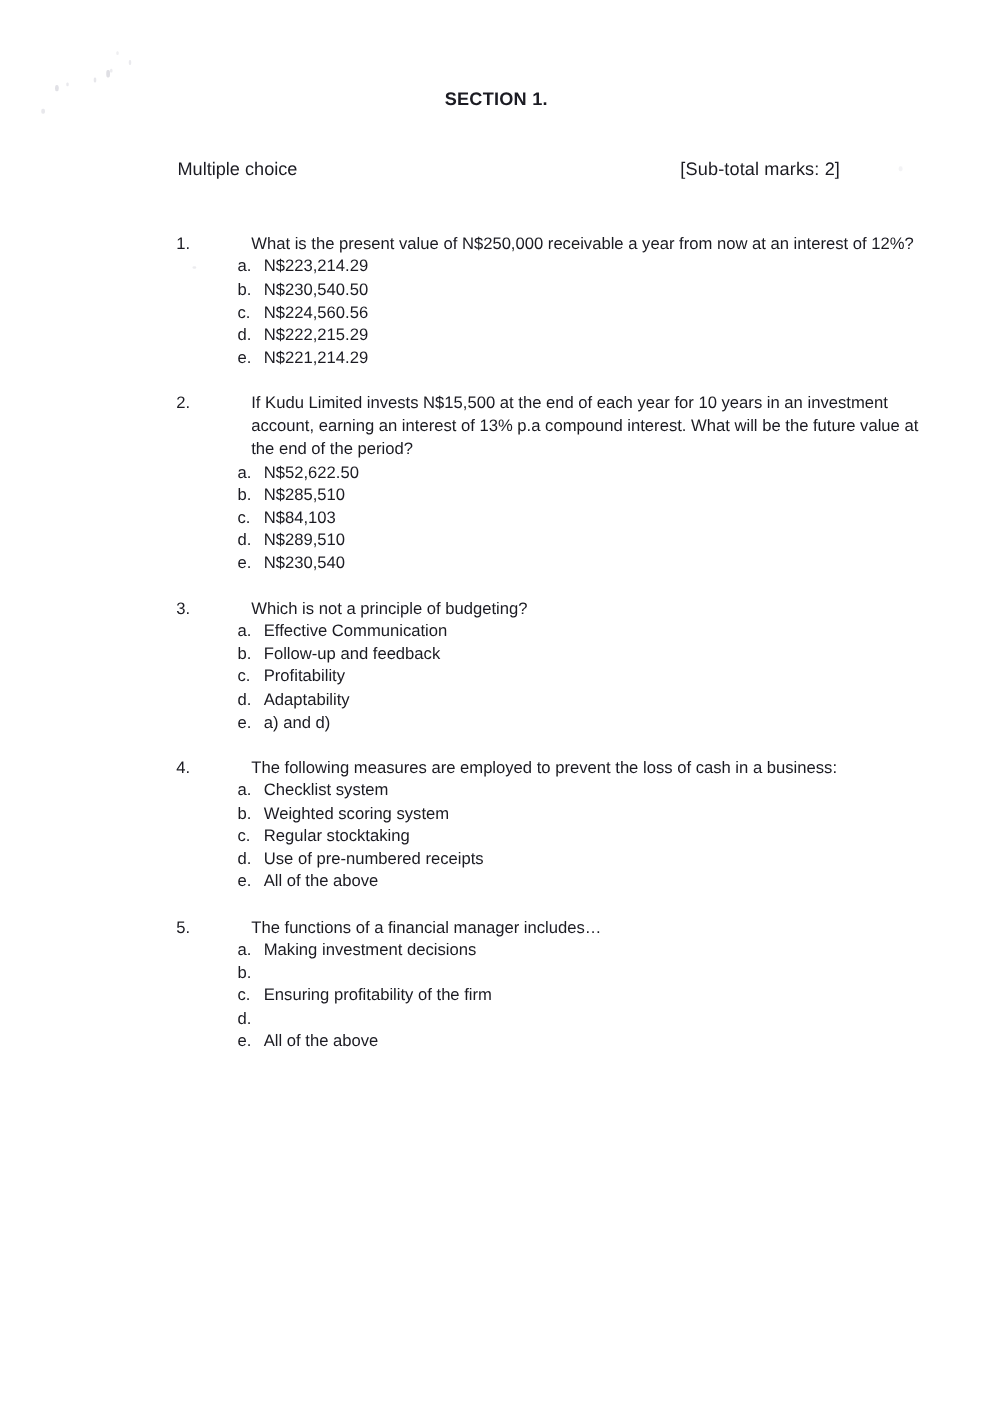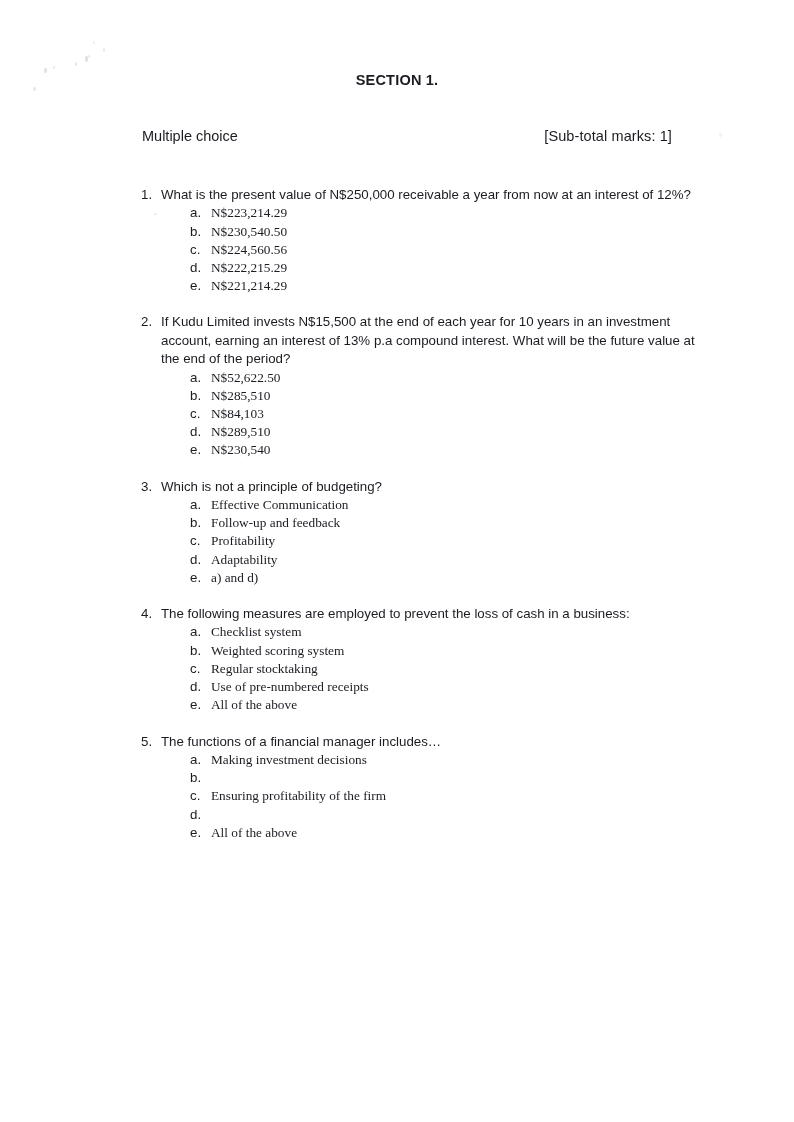--- a/index.html
+++ b/index.html
@@ -81,40 +81,40 @@
   }
   .q-num {
     width: 20px;
     margin-left: 141px;
     flex: 0 0 20px;
     text-align: left;
   }
   .q-text {
     flex: 1 1 auto;
     max-width: 546px;
+    margin-left: 40px;
   }
   .options {
     margin: 0;
     padding: 0;
     list-style: none;
   }
   .option {
     display: flex;
     align-items: flex-start;
     font-size: 13.3px;
     line-height: 18.2px;
   }
   .opt-letter {
     width: 21px;
     margin-left: 190px;
     flex: 0 0 21px;
   }
   .opt-text {
     flex: 1 1 auto;
-    font-family: Liberation Serif, serif;
   }
 
   
   .page-number {
     position: absolute;
     top: 978px;
     left: 678px;
     font-family: "Liberation Serif", serif;
     font-size: 15px;
     color: #3a3a46;
@@ -133,21 +133,21 @@
   <span class="speck s6"></span>
   <span class="speck s7"></span>
   <span class="speck s8"></span>
   <span class="speck s9"></span>
   <span class="speck s10"></span>
 
   <div class="section-title">SECTION 1.</div>
 
   <div class="subhead">
     <span class="title">Multiple choice</span>
-    <span class="marks">[Sub-total marks: 1]</span>
+    <span class="marks">[Sub-total marks: 2]</span>
   </div>
 
   <div class="questions" id="questions-container">
       <div class="question">
         <div class="q-stem">
           <span class="q-num">1.</span>
           <span class="q-text">What is the present value of N$250,000 receivable a year from now at an interest of 12%?</span>
         </div>
         <ul class="options">
           <li class="option">

